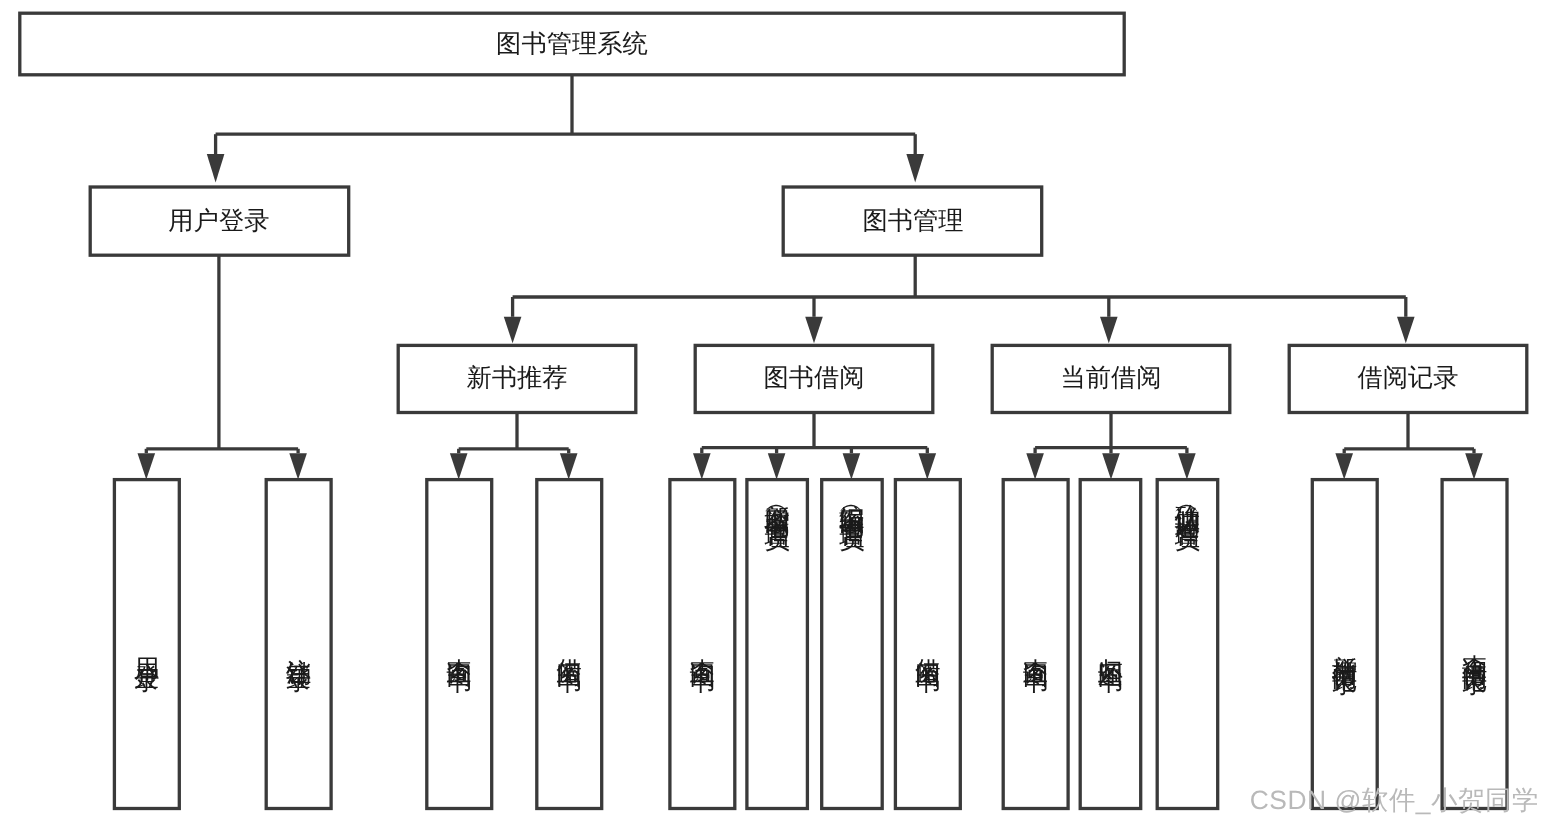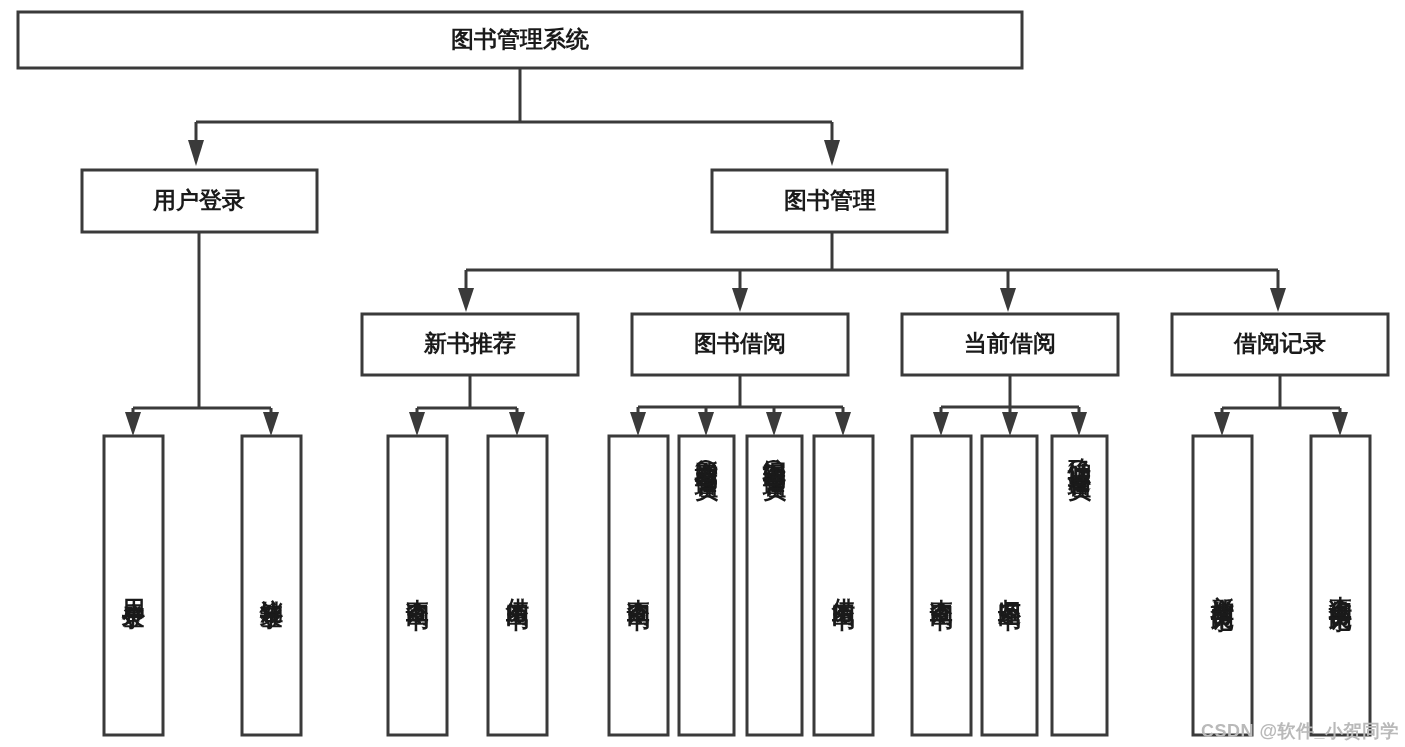--- a/index.html
+++ b/index.html
@@ -11,21 +11,20 @@
     width: 1405px;
     height: 747px;
     font-family: "Liberation Sans", "DejaVu Sans", sans-serif;
     overflow: hidden;
     position: relative;
   }
   #diagram-root {
     position: relative;
     width: 1405px;
     height: 747px;
-    font-weight: bold;
   }
   svg.diagram {
     position: absolute;
     top: 0;
     left: 0;
     width: 1405px;
     height: 747px;
     display: block;
   }
   .node-box {
@@ -65,21 +64,21 @@
     display: flex;
     align-items: center;
     justify-content: center;
     pointer-events: none;
   }
   .watermark {
     position: absolute;
     right: 6px;
     bottom: 4px;
     font-family: "Liberation Sans", "DejaVu Sans", sans-serif;
-    font-size: 18px;
+    font-size: 24px;
     color: #b9b9b9;
     white-space: nowrap;
     letter-spacing: 0.5px;
   }
 </style>
 </head>
 <body>
 
 <div id="diagram-root">
 

